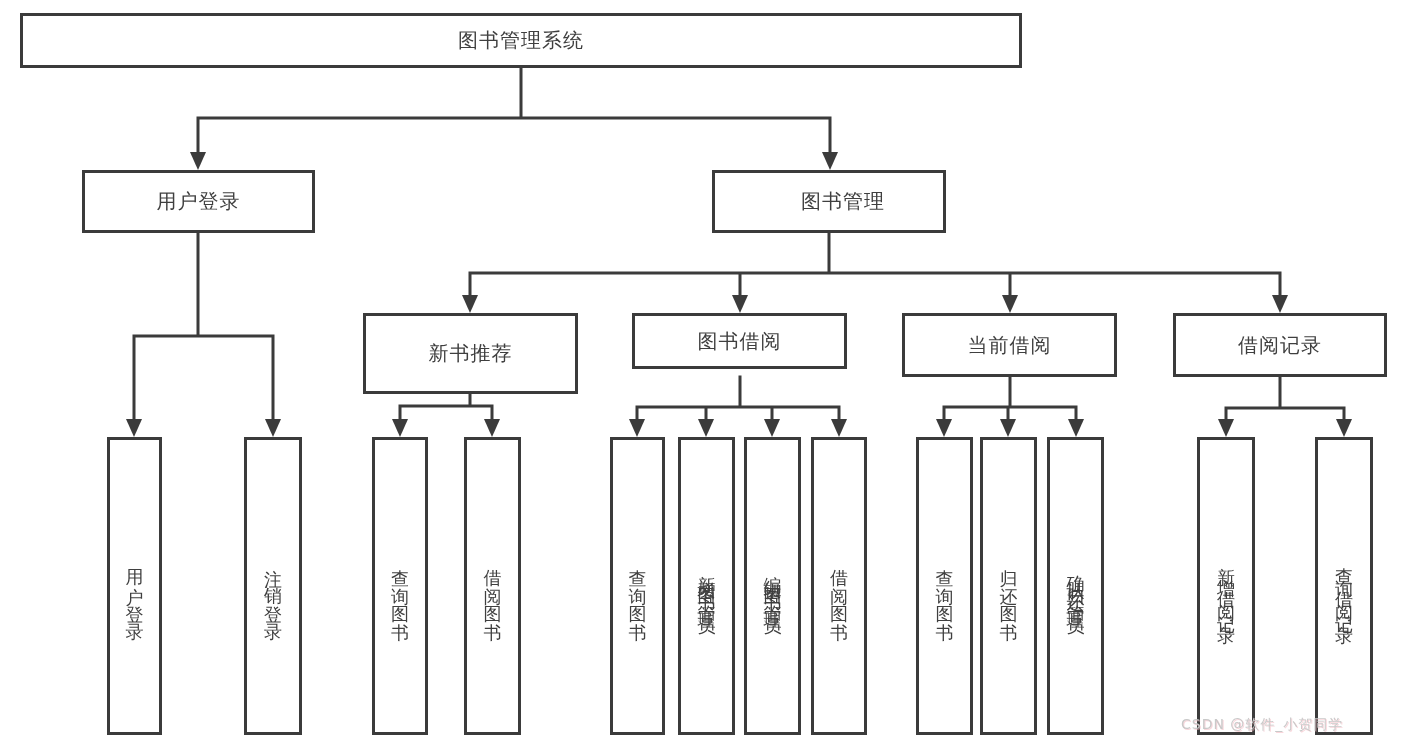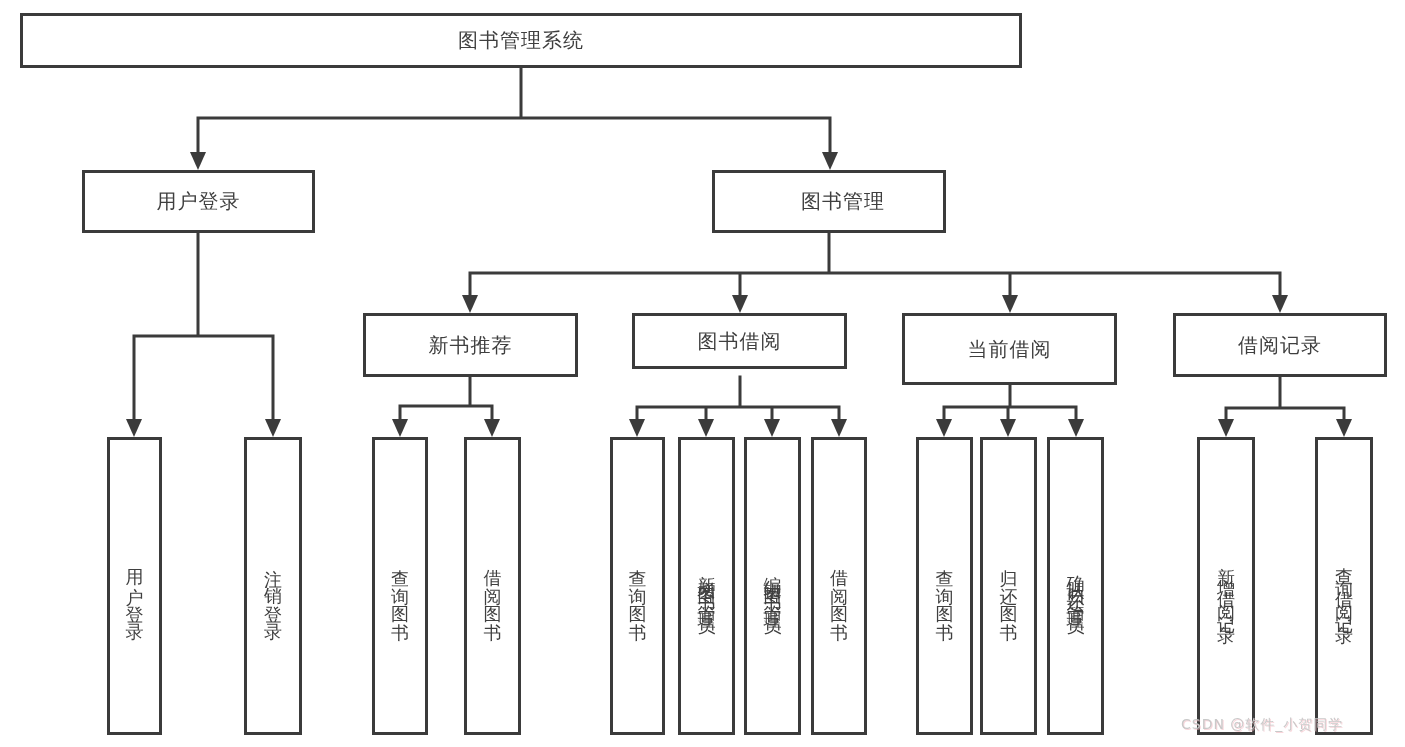--- a/index.html
+++ b/index.html
@@ -81,27 +81,27 @@
     <span>图书管理系统</span>
   </div>
 
   <div class="box hbox" style="left:82px; top:170px; width:233px; height:63px;">
     <span>用户登录</span>
   </div>
   <div class="box hbox" style="left:712px; top:170px; width:234px; height:63px;padding-left:28px;">
     <span>图书管理</span>
   </div>
 
-  <div class="box hbox" style="left:363px; top:313px; width:215px; height:64px;">
+  <div class="box hbox" style="left:363px; top:313px; width:215px; height:81px;">
     <span>新书推荐</span>
   </div>
   <div class="box hbox" style="left:632px; top:313px; width:215px; height:56px;">
     <span>图书借阅</span>
   </div>
-  <div class="box hbox" style="left:902px; top:313px; width:215px; height:72px;">
+  <div class="box hbox" style="left:902px; top:313px; width:215px; height:64px;">
     <span>当前借阅</span>
   </div>
   <div class="box hbox" style="left:1173px; top:313px; width:214px; height:64px;">
     <span>借阅记录</span>
   </div>
 
   <div class="box leaf ls-wide" style="left:107px; top:437px; width:55px; height:298px;">
     <span>用户登录</span>
   </div>
   <div class="box leaf ls-wide" style="left:244px; top:437px; width:58px; height:298px;">

